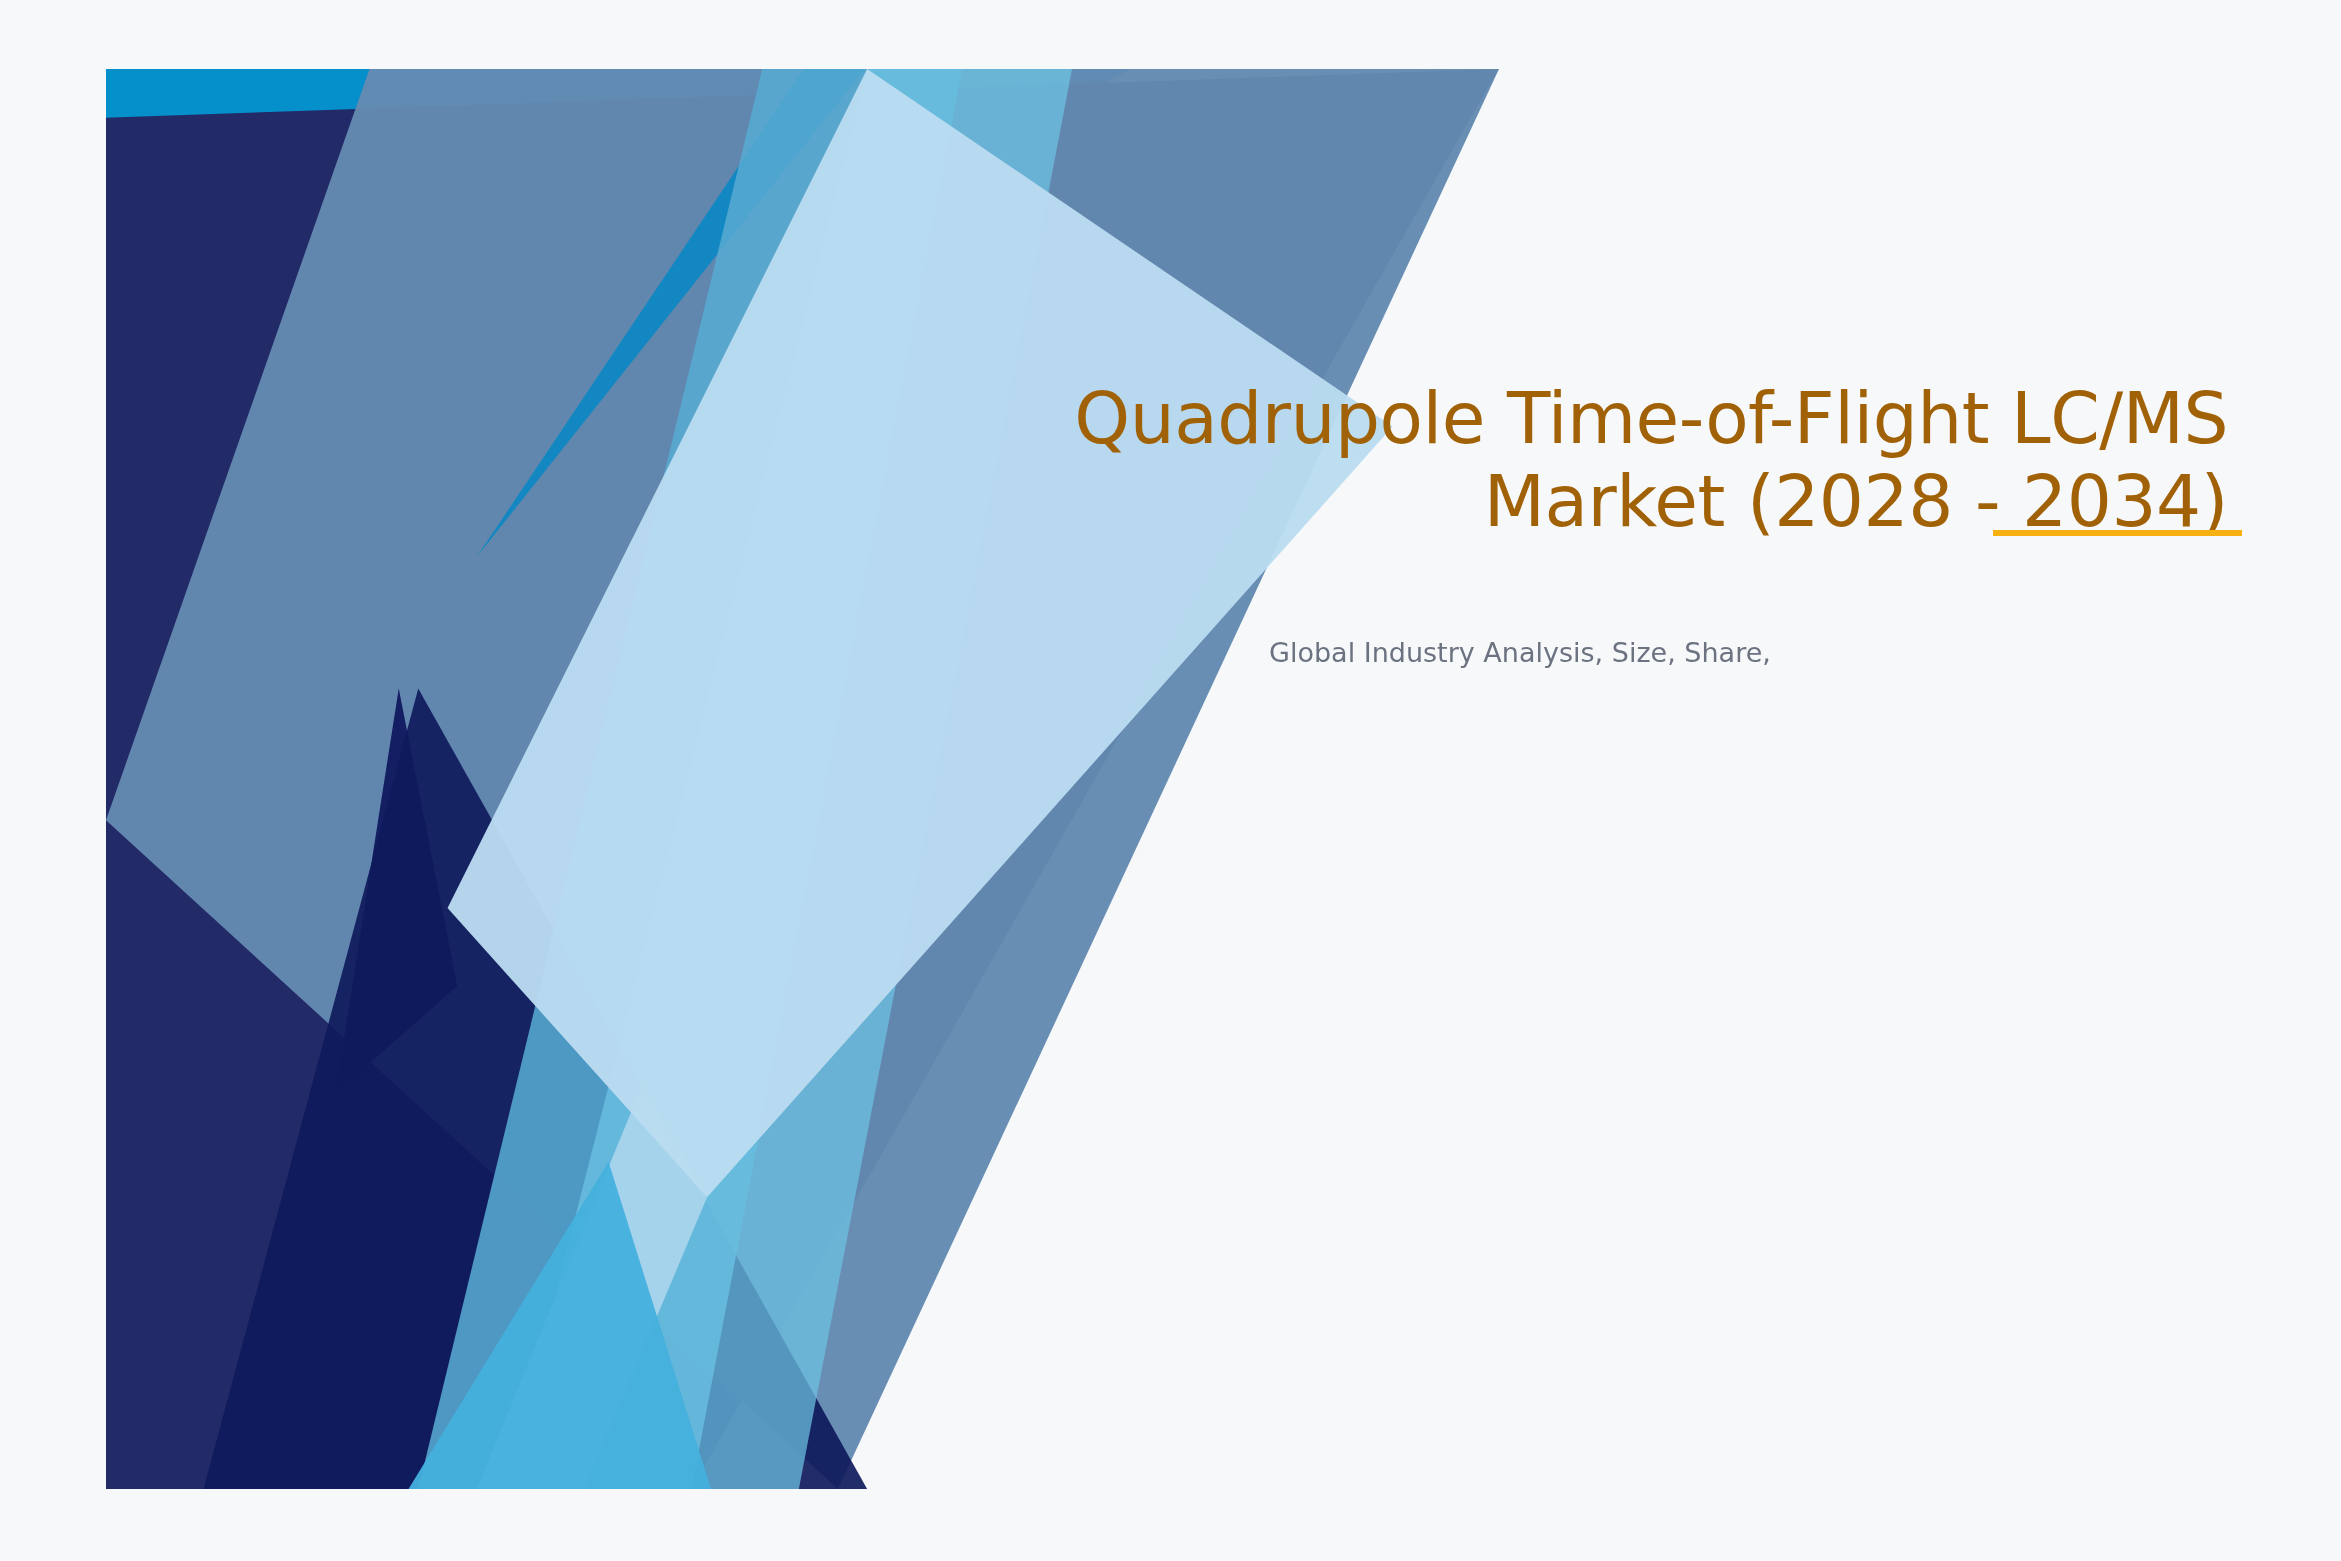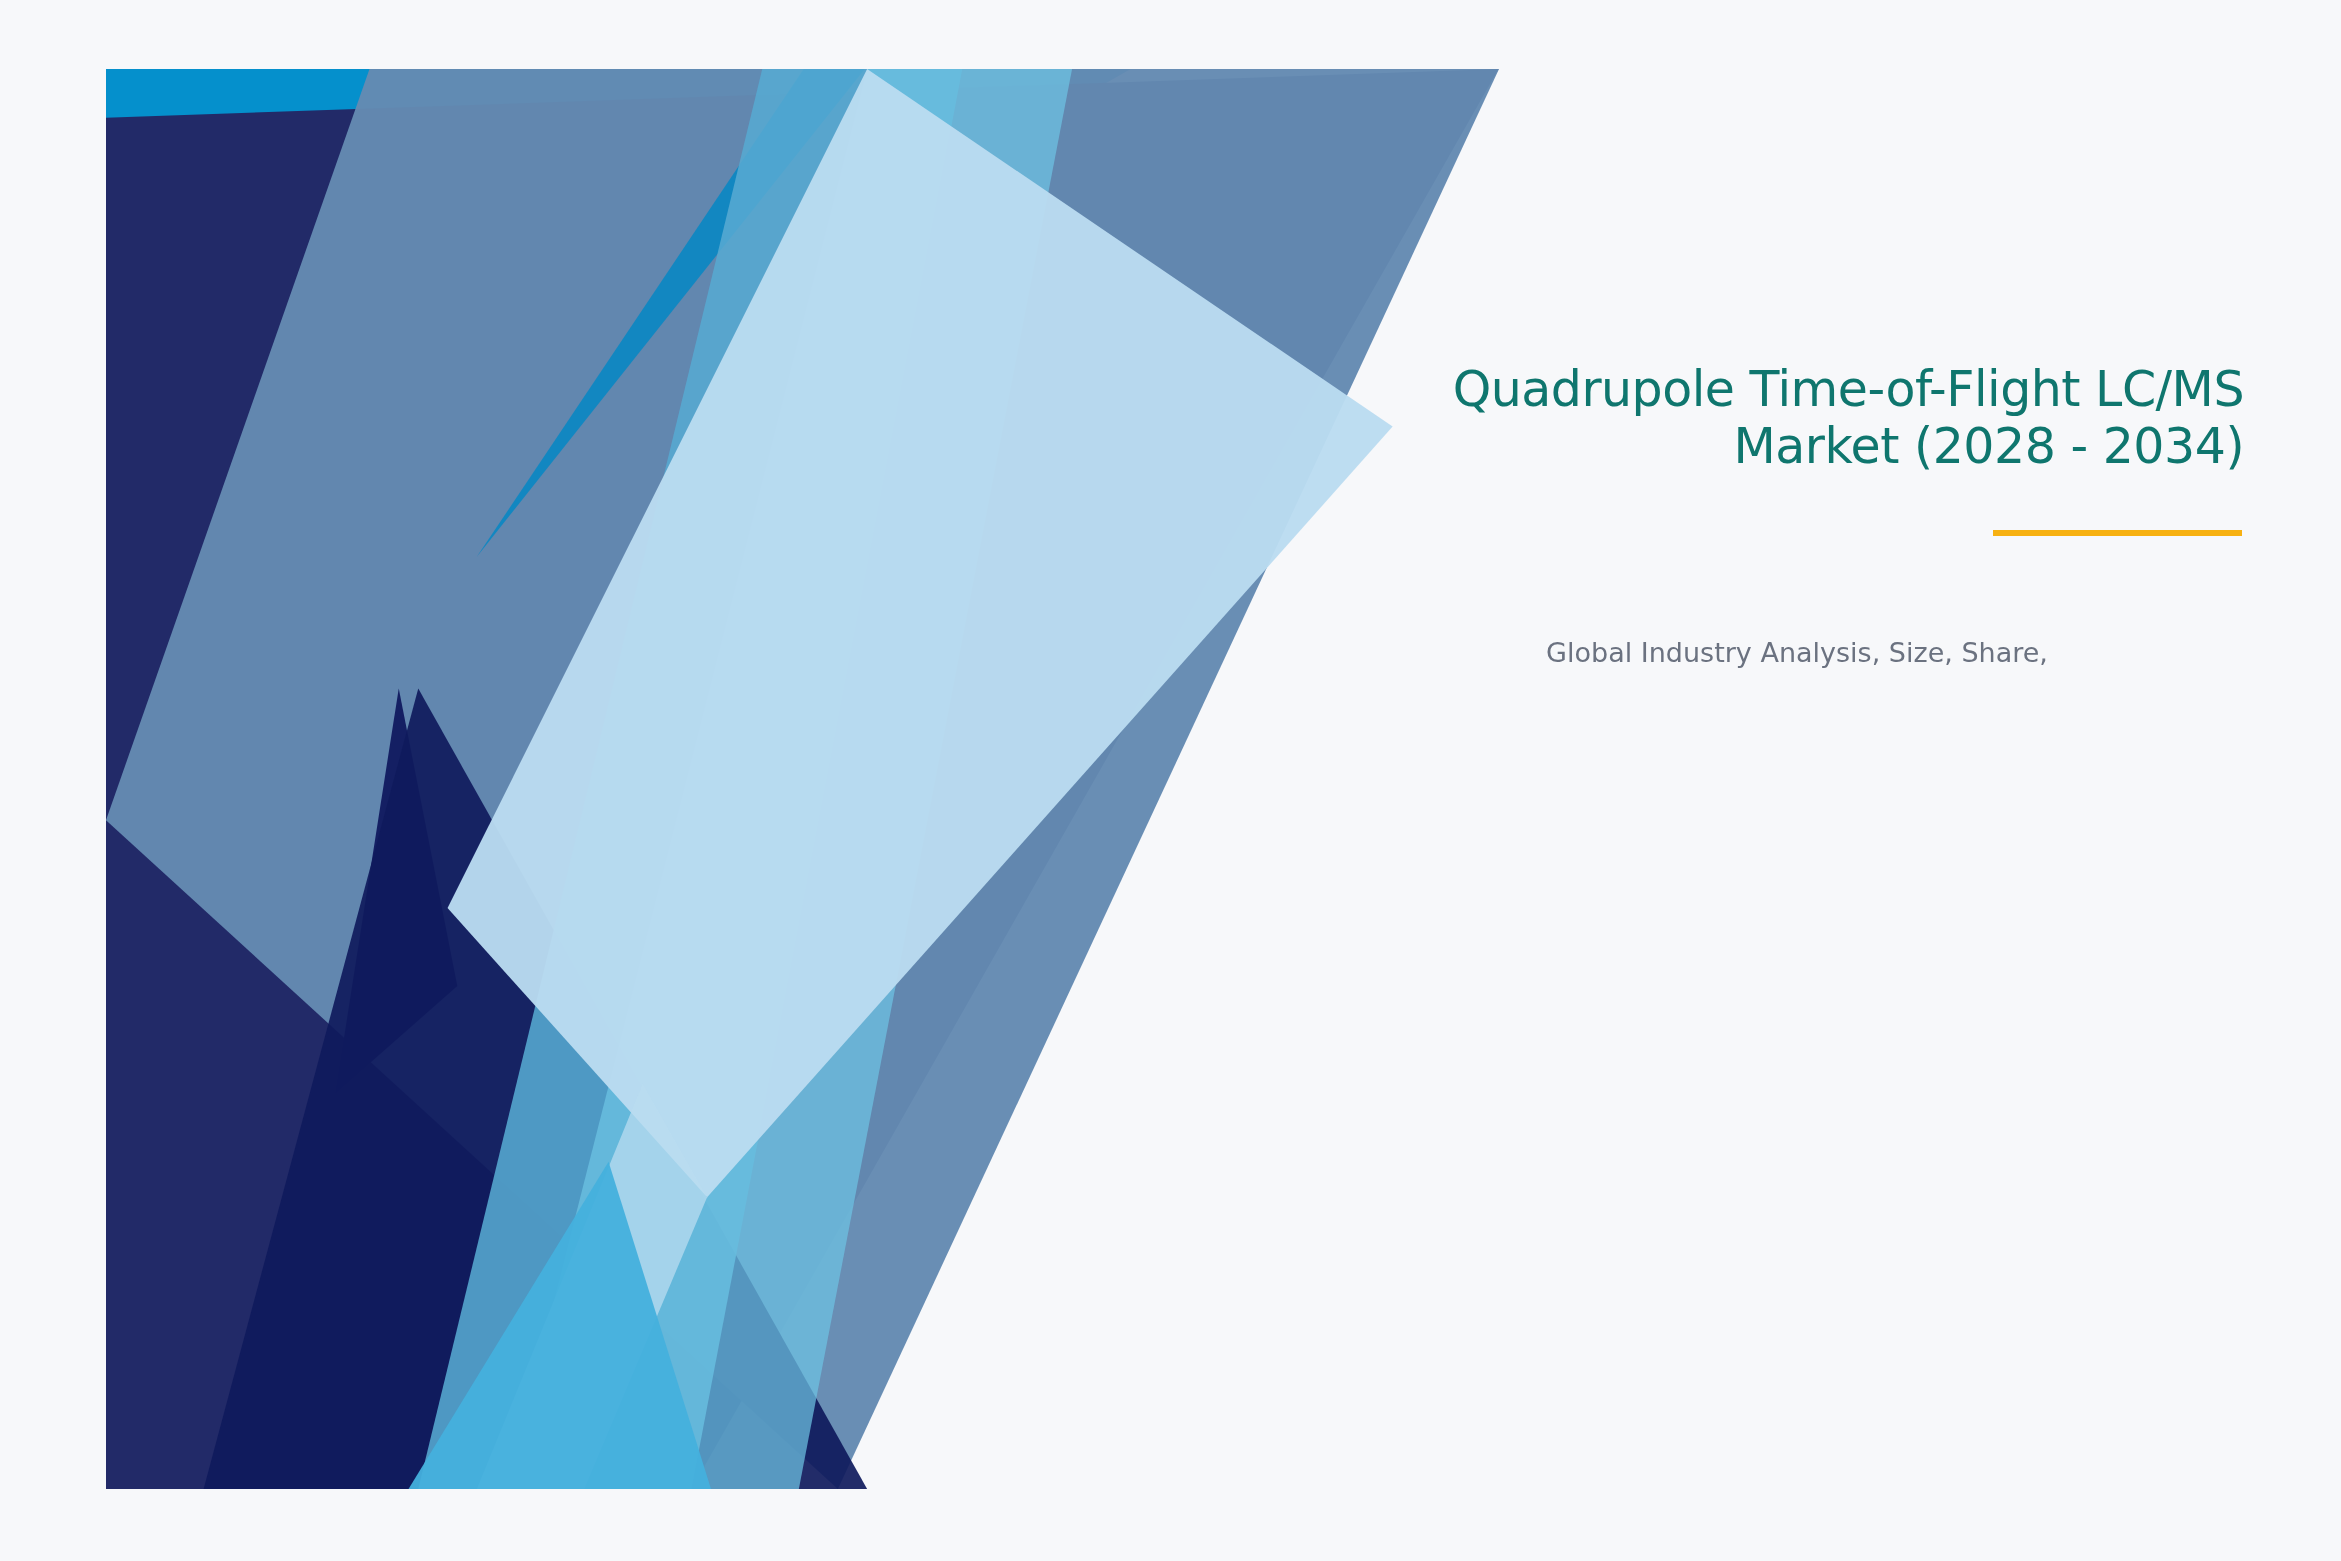--- a/index.html
+++ b/index.html
@@ -32,47 +32,47 @@
 
   
   #title-block {
     position: absolute;
     left: 927px;
     top: 361px;
     width: 1317px;
     text-align: right;
   }
   #cover-title {
-    margin: 0;
+    margin: 16px;
     font-family: "DejaVu Sans", "Liberation Sans", sans-serif;
     font-weight: 400;
-    font-size: 49px;
+    font-size: 71px;
     line-height: 1.17;
     letter-spacing: -0.5px;
-    color: #0f766e;
+    color: #a16207;
     position: relative;
     z-index: 3;
   }
   
   #title-underline {
     position: absolute;
     left: 1993px;
     top: 530px;
     width: 249px;
     height: 6.3px;
     background: #f7b112;
     z-index: 4;
   }
 
   #subtitle-block {
     position: absolute;
-    left: 1309px;
+    left: 1269px;
     top: 634px;
     width: 976px;
-    text-align: center;
+    text-align: left;
   }
   #cover-subtitle {
     margin: 0;
     font-family: "DejaVu Sans", "Liberation Sans", sans-serif;
     font-weight: 400;
     font-size: 27px;
     line-height: 1.42;
     color: #6b7280;
   }
 </style>

